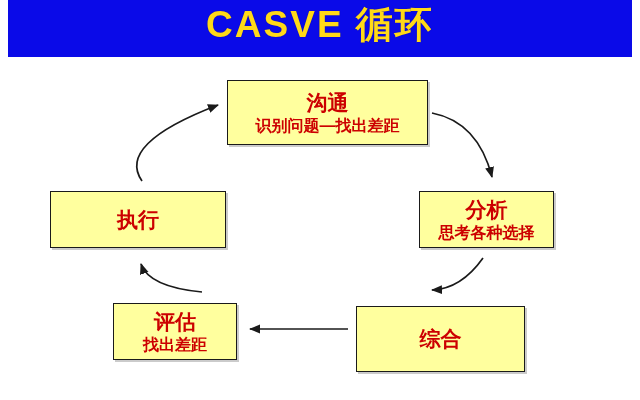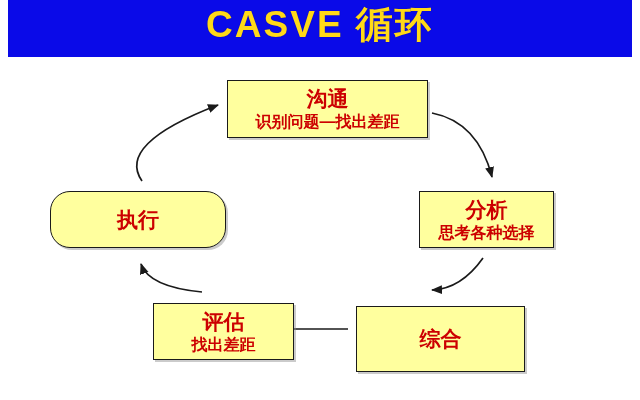--- a/index.html
+++ b/index.html
@@ -65,25 +65,25 @@
     display: flex;
     flex-direction: column;
     align-items: center;
     justify-content: center;
     text-align: center;
     line-height: 1.22;
   }
   .node .node-title   { font-size: 21px; font-weight: bold; white-space: nowrap; }
   .node .node-subtitle{ font-size: 16px; font-weight: bold; white-space: nowrap; }
 
-  .node-communication { left: 227px; top: 80px;  width: 201px; height: 58px; }
+  .node-communication { left: 227px; top: 80px;  width: 201px; height: 65px; }
   .node-analysis      { left: 419px; top: 191px; width: 135px; height: 57px; }
   .node-synthesis     { left: 356px; top: 306px; width: 169px; height: 66px; }
-  .node-evaluation    { left: 113px; top: 303px; width: 141px; height: 57px; margin-left: 40px; }
-  .node-execution     { left: 50px;  top: 191px; width: 176px; height: 57px; border-radius: 20px; }
+  .node-evaluation    { left: 113px; top: 303px; width: 124px; height: 57px; }
+  .node-execution     { left: 50px;  top: 191px; width: 176px; height: 57px; }
 </style>
 </head>
 <body>
 
 <div class="stage">
 
   <div class="banner">
     <div class="banner-title">CASVE 循环</div>
   </div>
 

